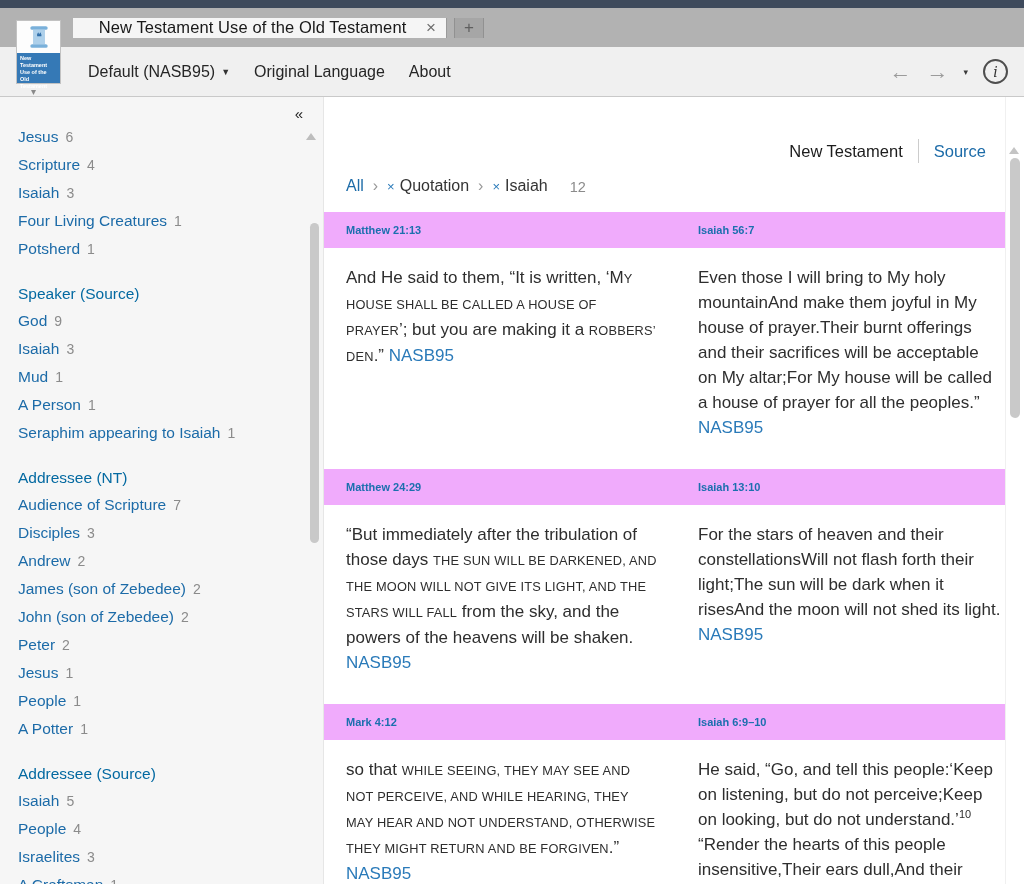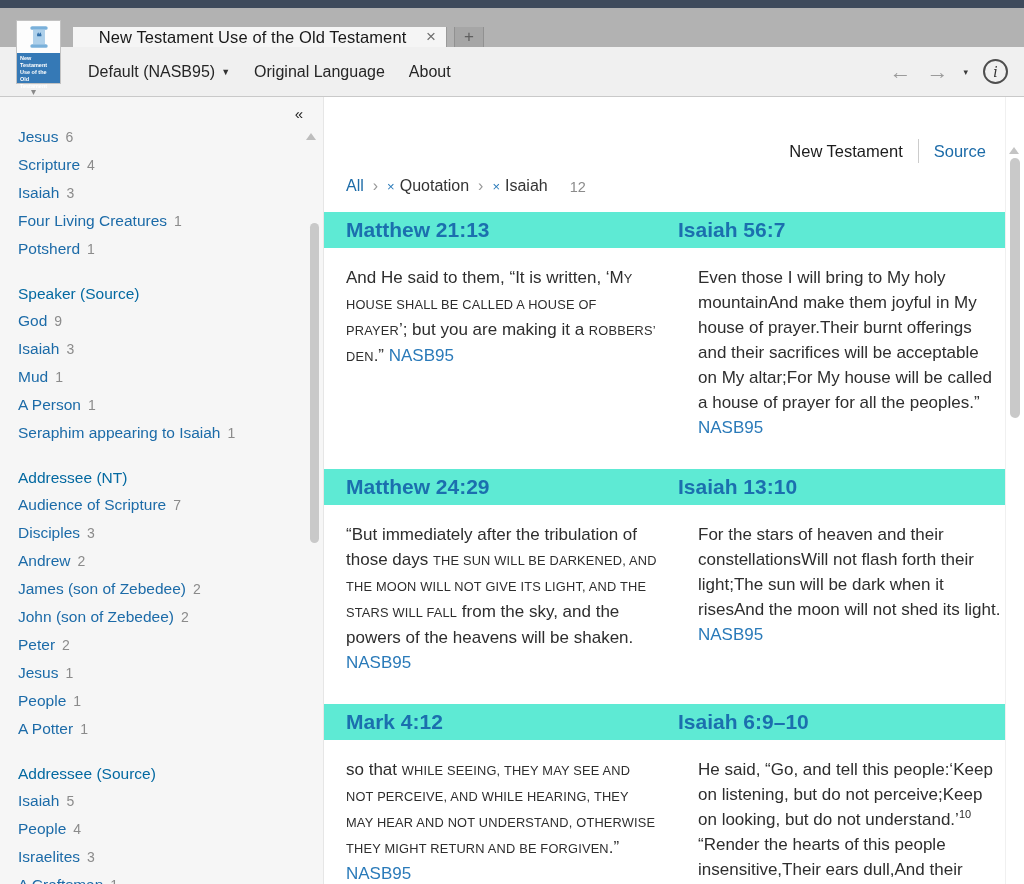--- a/index.html
+++ b/index.html
@@ -1,21 +1,21 @@
 <!DOCTYPE html>
 <html><head>
 <meta charset="utf-8">
 <style>
   * { margin:0; padding:0; box-sizing:border-box; }
   html,body { width:1024px; height:884px; overflow:hidden; }
   body { font-family:"Liberation Sans", sans-serif; background:#fff; position:relative; }
 
   
   .top-strip { height:8px; background:#3e4a5c; }
-  .tab-bar { height:39px; background:#b2b2b2; display:flex; align-items:flex-end; }
+  .tab-bar { height:39px; background:#b2b2b2; display:flex; align-items:center; }
   .tab-icon-col { width:73px; background:#ebebeb; border-right:1px solid #9a9a9a; }
   .tab-active { width:374px; background:#f5f5f5; display:flex; align-items:center;
                 padding:0 10px 0 14px; border-right:1px solid #9a9a9a; font-size:16.5px; color:#191919; }
   .tab-title { flex:1; text-align:center; white-space:nowrap; letter-spacing:0.1px; }
   .tab-close { color:#6e6e6e; font-size:17px; margin-left:8px; cursor:default; }
   .tab-plus { width:30px; margin-left:7px; background:#a6a6a6; border-left:1px solid #919191;
               border-right:1px solid #919191; color:#5f5f5f; display:flex; align-items:center;
               justify-content:center; font-size:17px; }
 
   .toolbar { height:50px; background:#f0f0f0; border-bottom:1px solid #c9c9c9;
@@ -71,24 +71,24 @@
 
   .breadcrumb { display:flex; align-items:flex-end; gap:9px; margin:14px 0 0 22px;
                 font-size:16px; color:#333; }
   .bc-link { color:#1c6ba8; }
   .bc-sep { color:#999; }
   .bc-filter { display:flex; align-items:center; gap:5px; }
   .bc-x { color:#2a7ab9; font-size:13px; }
   .bc-count { color:#8b8b8b; font-size:14.5px; margin-left:13px; }
 
   .results { margin:17px 19px 0 0; }
-  .result-band { height:36px; background:#5eead4; display:grid;
-                 grid-template-columns:312px 1fr; column-gap:20px;
+  .result-band { height:36px; background:#f0abfc; display:grid;
+                 grid-template-columns:312px 1fr; column-gap:40px;
                  padding:0 4px 0 22px; align-items:center;
-                 font-size:21px; font-weight:bold; color:#1b6fae; }
+                 font-size:11px; font-weight:bold; color:#1b6fae; }
   .band-ref { cursor:pointer; }
   .result-body { display:grid; grid-template-columns:312px 1fr; column-gap:40px;
                  padding:17px 4px 0 22px; font-size:17px; line-height:25px;
                  color:#2e2e2e; margin-bottom:29px; }
   .sc { font-size:12.8px; text-transform:uppercase; letter-spacing:0.2px; }
   .ver-link { color:#2a7ab9; cursor:pointer; }
   sup { font-size:11px; line-height:0; }
 </style>
 </head>
 <body>

